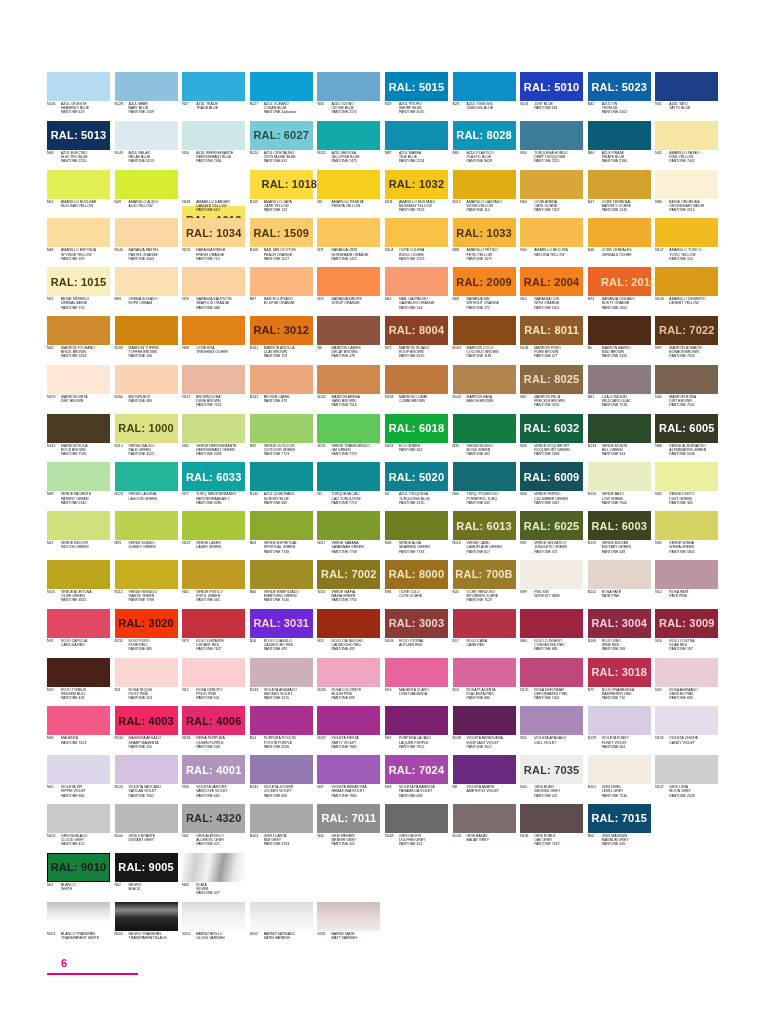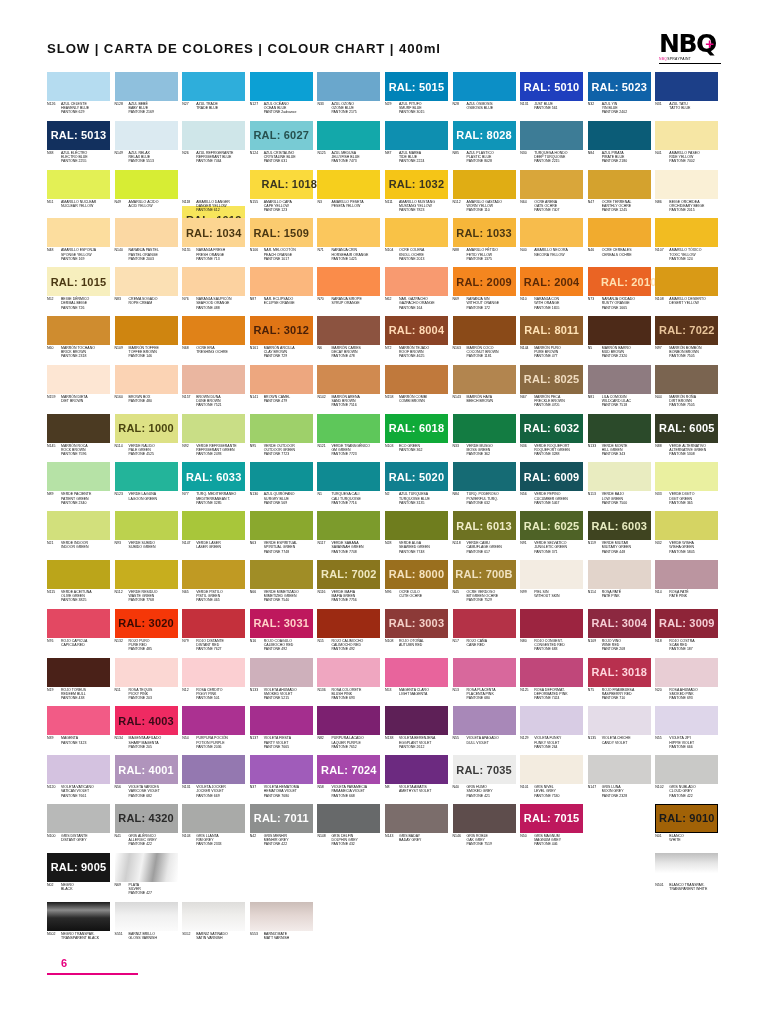--- a/index.html
+++ b/index.html
@@ -76,29 +76,20 @@
     font-size:11px; font-weight:700; color:#e6007e;
     margin-left:14px; line-height:13px;
   }
   #footer-rule { width:91px; height:2px; background:#e6007e; margin-top:3px; }
 </style>
 </head>
 <body>
 
 <div id="page">
 
-  <div id="header">
-    <div id="chart-title">SLOW | CARTA DE COLORES | COLOUR CHART | 400ml</div>
-    <div id="logo">
-      <div class="wordmark">NBQ</div>
-      <div class="plus">+</div>
-      <div class="tag"><span class="pk">NBQ</span><span>SPRAYPAINT</span></div>
-      <div class="rule"></div>
-    </div>
-  </div>
 
   <div id="grid">
       <div class="cell">
         <div class="chip" style="background: rgb(181, 220, 240);"></div>
         <div class="meta">
           <div class="code">N126</div>
           <div class="names">
             <div>AZUL CELESTE</div>
             <div>HEAVENLY BLUE</div>
             <div>PANTONE 629</div>
@@ -1372,21 +1363,21 @@
         <div class="meta">
           <div class="code">N79</div>
           <div class="names">
             <div>ROJO DISTANTE</div>
             <div>DISTANT RED</div>
             <div>PANTONE 7627</div>
           </div>
         </div>
       </div>
       <div class="cell">
-        <div class="chip" style="background: #be185d;">
+        <div class="chip" style="background: #6d28d9;">
           <span class="ral" style="color: rgb(255, 208, 200);">RAL: 3031</span>
         </div>
         <div class="meta">
           <div class="code">N16</div>
           <div class="names">
             <div>ROJO COAGULO</div>
             <div>CALIMOCHO RED</div>
             <div>PANTONE 492</div>
           </div>
         </div>
@@ -1589,20 +1580,33 @@
         <div class="meta">
           <div class="code">N134</div>
           <div class="names">
             <div>MAGENTA AFILADO</div>
             <div>SHARP MAGENTA</div>
             <div>PANTONE 205</div>
           </div>
         </div>
       </div>
       <div class="cell">
+        <div class="chip" style="background: rgb(227, 42, 110);">
+          <span class="ral" style="color: rgb(58, 10, 24);">RAL: 4006</span>
+        </div>
+        <div class="meta">
+          <div class="code">N156</div>
+          <div class="names">
+            <div>REINA PÚRPURA</div>
+            <div>QUEEN PURPLE</div>
+            <div>PANTONE 248</div>
+          </div>
+        </div>
+      </div>
+      <div class="cell">
         <div class="chip" style="background: rgb(171, 49, 145);"></div>
         <div class="meta">
           <div class="code">N54</div>
           <div class="names">
             <div>PÚRPURA POCIÓN</div>
             <div>POTION PURPLE</div>
             <div>PANTONE 2036</div>
           </div>
         </div>
       </div>
@@ -1869,35 +1873,35 @@
         <div class="meta">
           <div class="code">N146</div>
           <div class="names">
             <div>GRIS ROBLE</div>
             <div>OAK GREY</div>
             <div>PANTONE 7519</div>
           </div>
         </div>
       </div>
       <div class="cell">
-        <div class="chip" style="background: #be185d;">
+        <div class="chip" style="background: #0c4a6e;">
           <span class="ral" style="color: rgb(255, 255, 255);">RAL: 7015</span>
         </div>
         <div class="meta">
           <div class="code">N50</div>
           <div class="names">
             <div>GRIS MAGNUM</div>
             <div>MAGNUM GREY</div>
             <div>PANTONE 446</div>
           </div>
         </div>
       </div>
       <div class="cell"></div>
       <div class="cell">
-        <div class="chip bordered" style="background: #a16207;">
+        <div class="chip bordered" style="background: #15803d;">
           <span class="ral" style="color: rgb(26, 26, 26);">RAL: 9010</span>
         </div>
         <div class="meta">
           <div class="code">N01</div>
           <div class="names">
             <div>BLANCO</div>
             <div>WHITE</div>
           </div>
         </div>
       </div>

